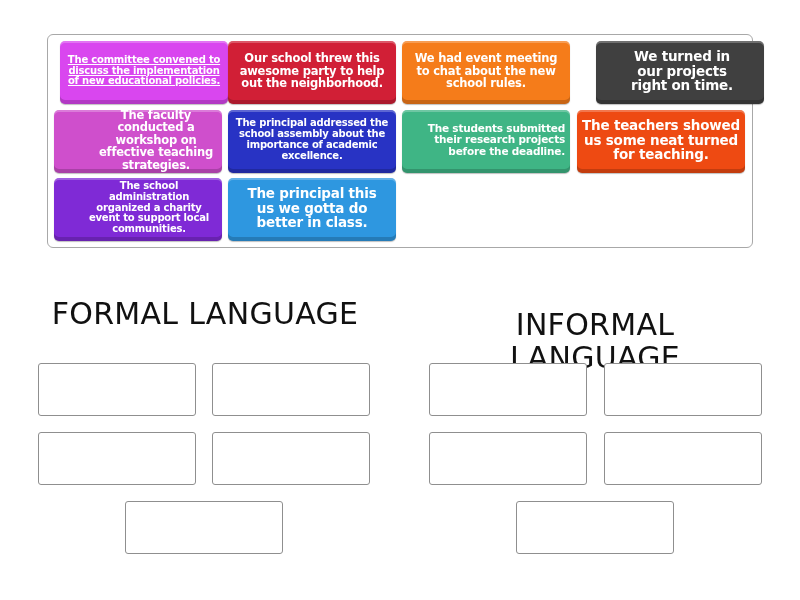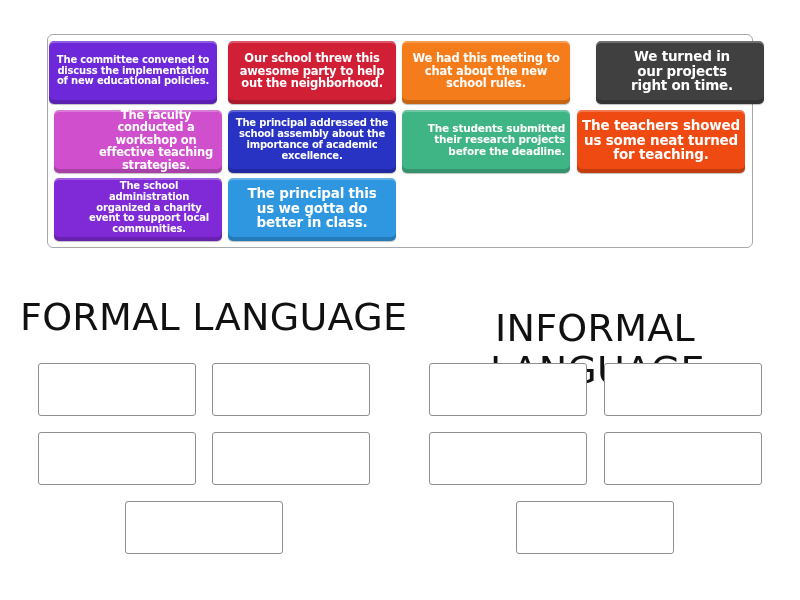--- a/index.html
+++ b/index.html
@@ -13,35 +13,35 @@
     display: flex; align-items: center; justify-content: center; text-align: center;
     color: #fff; font-weight: bold; line-height: 1.08; padding: 2px 5px 5px 5px;
     box-shadow: inset 0 2px 0 rgba(255,255,255,0.25), inset 0 -4px 0 rgba(0,0,0,0.18), 0 1px 1px rgba(0,0,0,0.25);
     cursor: grab; letter-spacing: -0.2px;
   }
   .fs-s { font-size: 10px; }
   .fs-m { font-size: 11.5px; }
   .fs-l { font-size: 13.5px; }
   .heading {
     position: absolute; color: #111; font-family: "DejaVu Sans", sans-serif; font-weight: normal;
-    text-align: center; font-size: 38px; letter-spacing: 0.3px; line-height: 1.1;
+    text-align: center; font-size: 30px; letter-spacing: 0.3px; line-height: 1.1;
   }
   .zone {
     position: absolute; width: 158px; height: 53px; border: 1px solid #8f8f8f; border-radius: 3px;
     box-sizing: border-box; background: #fff;
   }
 </style>
 </head>
 <body>
 
 <div class="bank"></div>
 
-<div class="card fs-s" style="left:49px;top:41px;background:#6d28d9;">The committee convened to discuss the implementation of new educational policies.</div>
+<div class="card fs-s" style="left:60px;top:41px;background:#d946ef;text-decoration:underline;">The committee convened to discuss the implementation of new educational policies.</div>
 <div class="card fs-m" style="left:228px;top:41px;background:#d11f36;">Our school threw this awesome party to help out the neighborhood.</div>
-<div class="card fs-m" style="left:402px;top:41px;background:#f57c1a;">We had this meeting to chat about the new school rules.</div>
+<div class="card fs-m" style="left:402px;top:41px;background:#f57c1a;">We had event meeting to chat about the new school rules.</div>
 <div class="card fs-l" style="left:596px;top:41px;background:#404040;padding-left:26px;padding-right:22px;">We turned in our projects right on time.</div>
 
 <div class="card fs-m" style="left:54px;top:110px;background:#cf4fcc;padding-left:41px;">The faculty conducted a workshop on effective teaching strategies.</div>
 <div class="card fs-s" style="left:228px;top:110px;background:#2833c4;">The principal addressed the school assembly about the importance of academic excellence.</div>
 <div class="card fs-s" style="left:402px;top:110px;background:#3fb585;font-size:10.5px;text-align:right;">The students submitted their research projects before the deadline.</div>
 <div class="card fs-l" style="left:577px;top:110px;background:#ee4a12;">The teachers showed us some neat turned for teaching.</div>
 
 <div class="card fs-s" style="left:54px;top:178px;background:#7f2ad6;padding-left:27px;">The school administration organized a charity event to support local communities.</div>
 <div class="card fs-l" style="left:228px;top:178px;background:#2e97e0;padding-left:14px;padding-right:14px;">The principal this us we gotta do better in class.</div>
 

